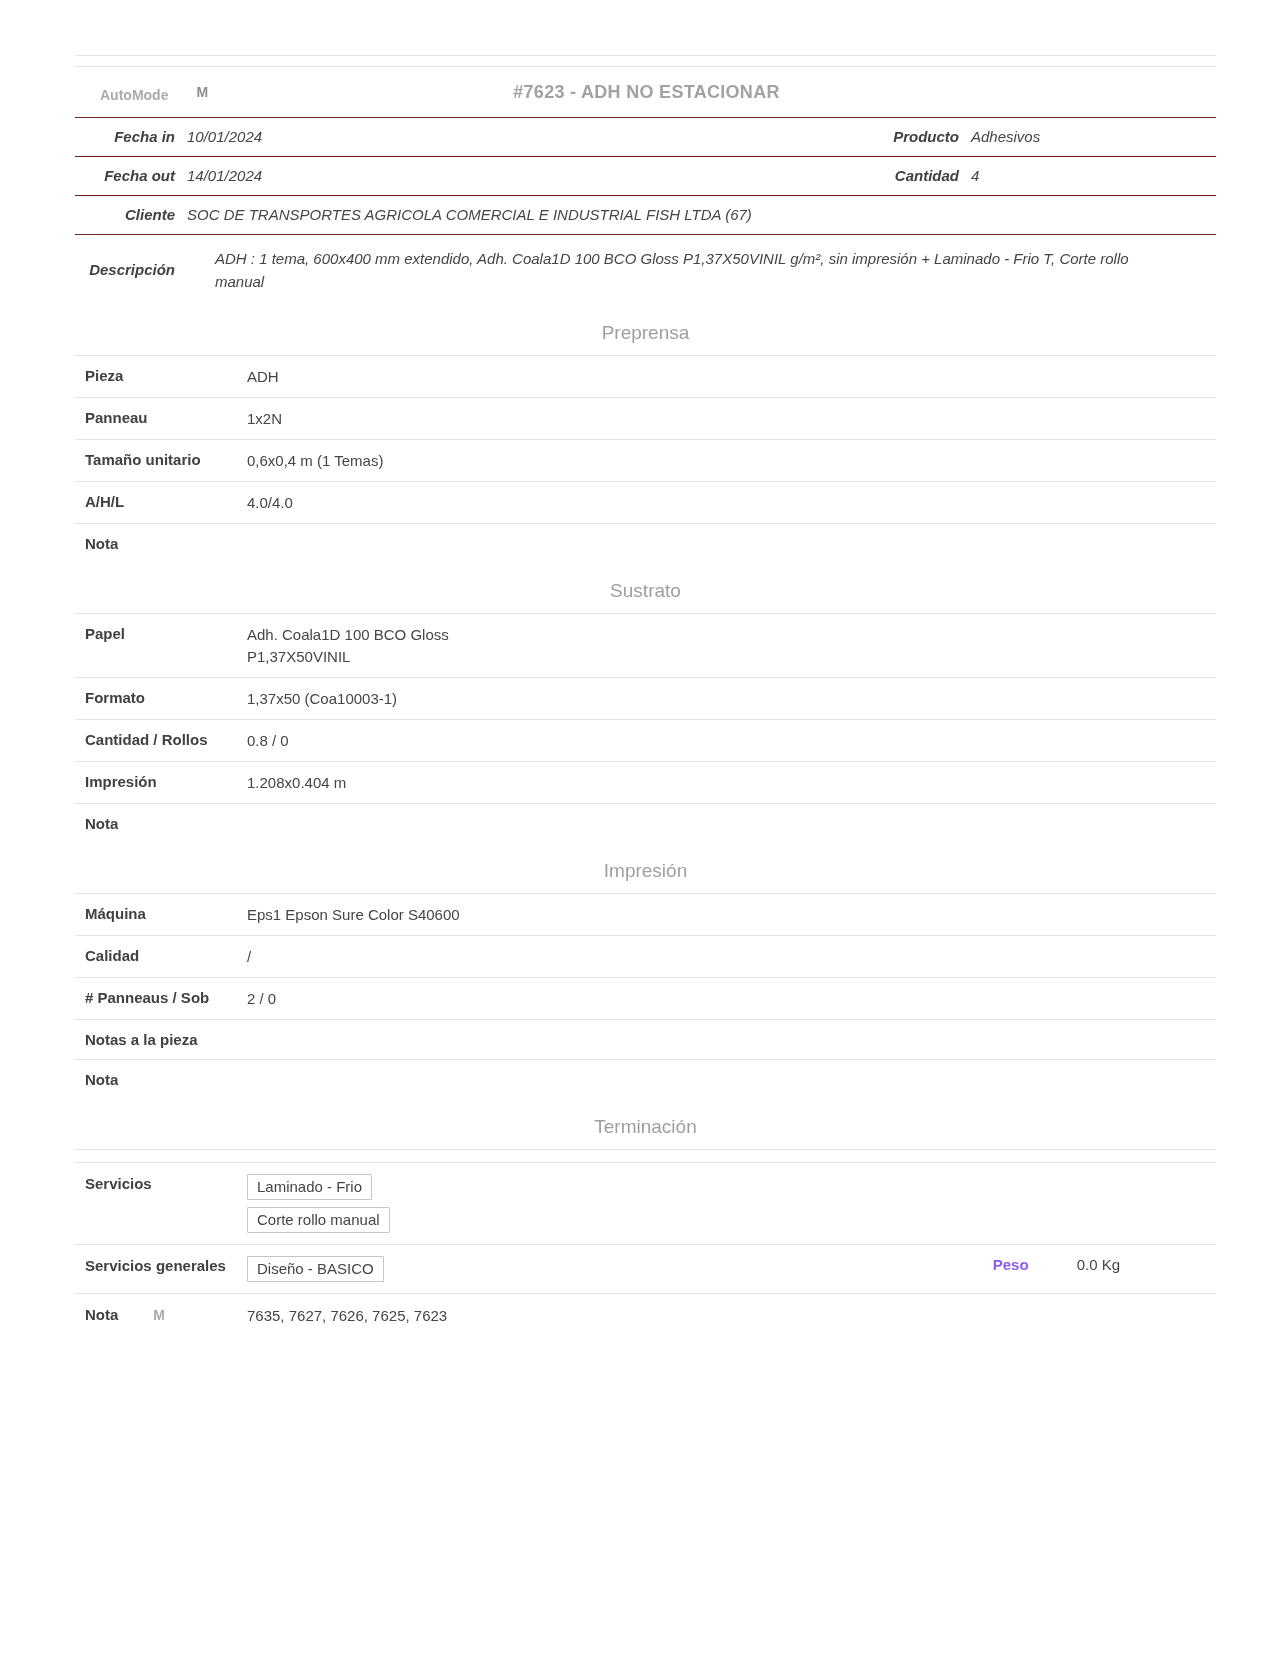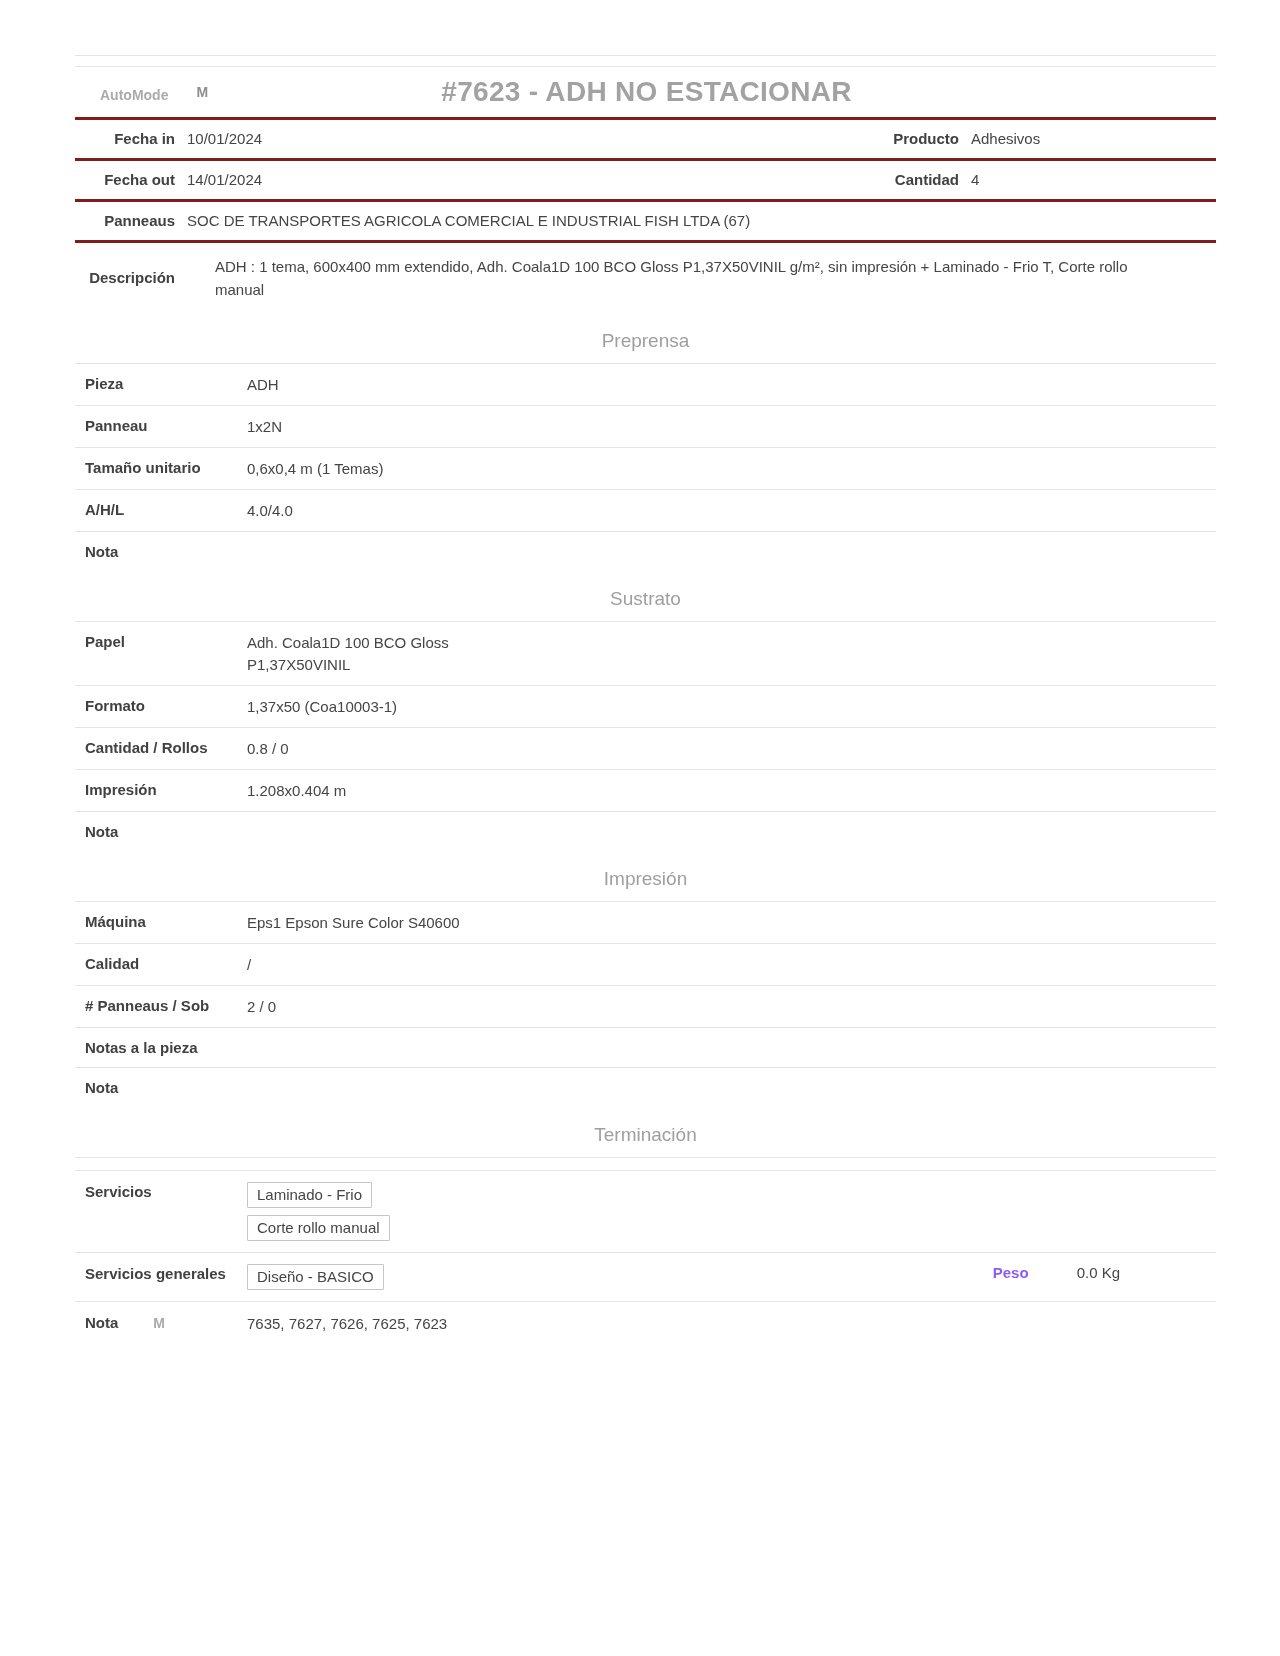--- a/index.html
+++ b/index.html
@@ -15,25 +15,25 @@
 
   
   .band {
     position:relative; border-top:1px solid #e4e4e4; margin-top:10px;
     height:51px; display:flex; align-items:center;
   }
   .automode-label { color:#ababab; font-weight:bold; font-size:14px; margin-left:25px;margin-top:6px; }
   .automode-value { color:#8d8d8d; font-weight:bold; font-size:14px; margin-left:28px; }
   .doc-title {
     position:absolute; left:2px; right:0; text-align:center;
-    color:#a2a2a2; font-weight:600; font-size:28px; letter-spacing:.3px;
-  }
-
-  
-  .hrow { display:flex; border-top:3px solid #7f1d1d; padding:9px 0; align-items:flex-start; }
+    color:#a2a2a2; font-weight:600; font-size:18px; letter-spacing:.3px;
+  }
+
+  
+  .hrow { display:flex; border-top:1px solid #7f1d1d; padding:9px 0; align-items:flex-start;font-style:italic; }
   .hlabel { width:100px; text-align:right; font-weight:bold; color:#414141; flex-shrink:0; line-height:20px; }
   .hvalue { margin-left:12px; line-height:20px; }
   .hright { margin-left:auto; display:flex; align-items:flex-start; }
   .hlabel-r { width:130px; text-align:right; font-weight:bold; color:#414141; flex-shrink:0; line-height:20px; }
   .hvalue-r { margin-left:12px; width:245px; line-height:20px; display:flex; align-items:center; gap:6px; }
   .desc-row { padding:12px 0; align-items:center;gap:28px; }
   .desc-value { margin-left:12px; max-width:945px; line-height:23px; }
 
   
   .section-title {
@@ -90,21 +90,21 @@
   <div class="hrow">
     <div class="hlabel">Fecha out</div>
     <div class="hvalue">14/01/2024</div>
     <div class="hright">
       <div class="hlabel-r">Cantidad</div>
       <div class="hvalue-r">4</div>
     </div>
   </div>
 
   <div class="hrow">
-    <div class="hlabel">Panneaus</div>
+    <div class="hlabel">Cliente</div>
     <div class="hvalue">SOC DE TRANSPORTES AGRICOLA COMERCIAL E INDUSTRIAL FISH LTDA (67)</div>
   </div>
 
   <div class="hrow desc-row">
     <div class="hlabel">Descripción</div>
     <div class="hvalue desc-value">ADH : 1 tema, 600x400 mm extendido, Adh. Coala1D 100 BCO Gloss P1,37X50VINIL g/m², sin impresión + Laminado - Frio T, Corte rollo manual</div>
   </div>
 
   <div class="section-title">Preprensa</div>
   <div class="brow">

